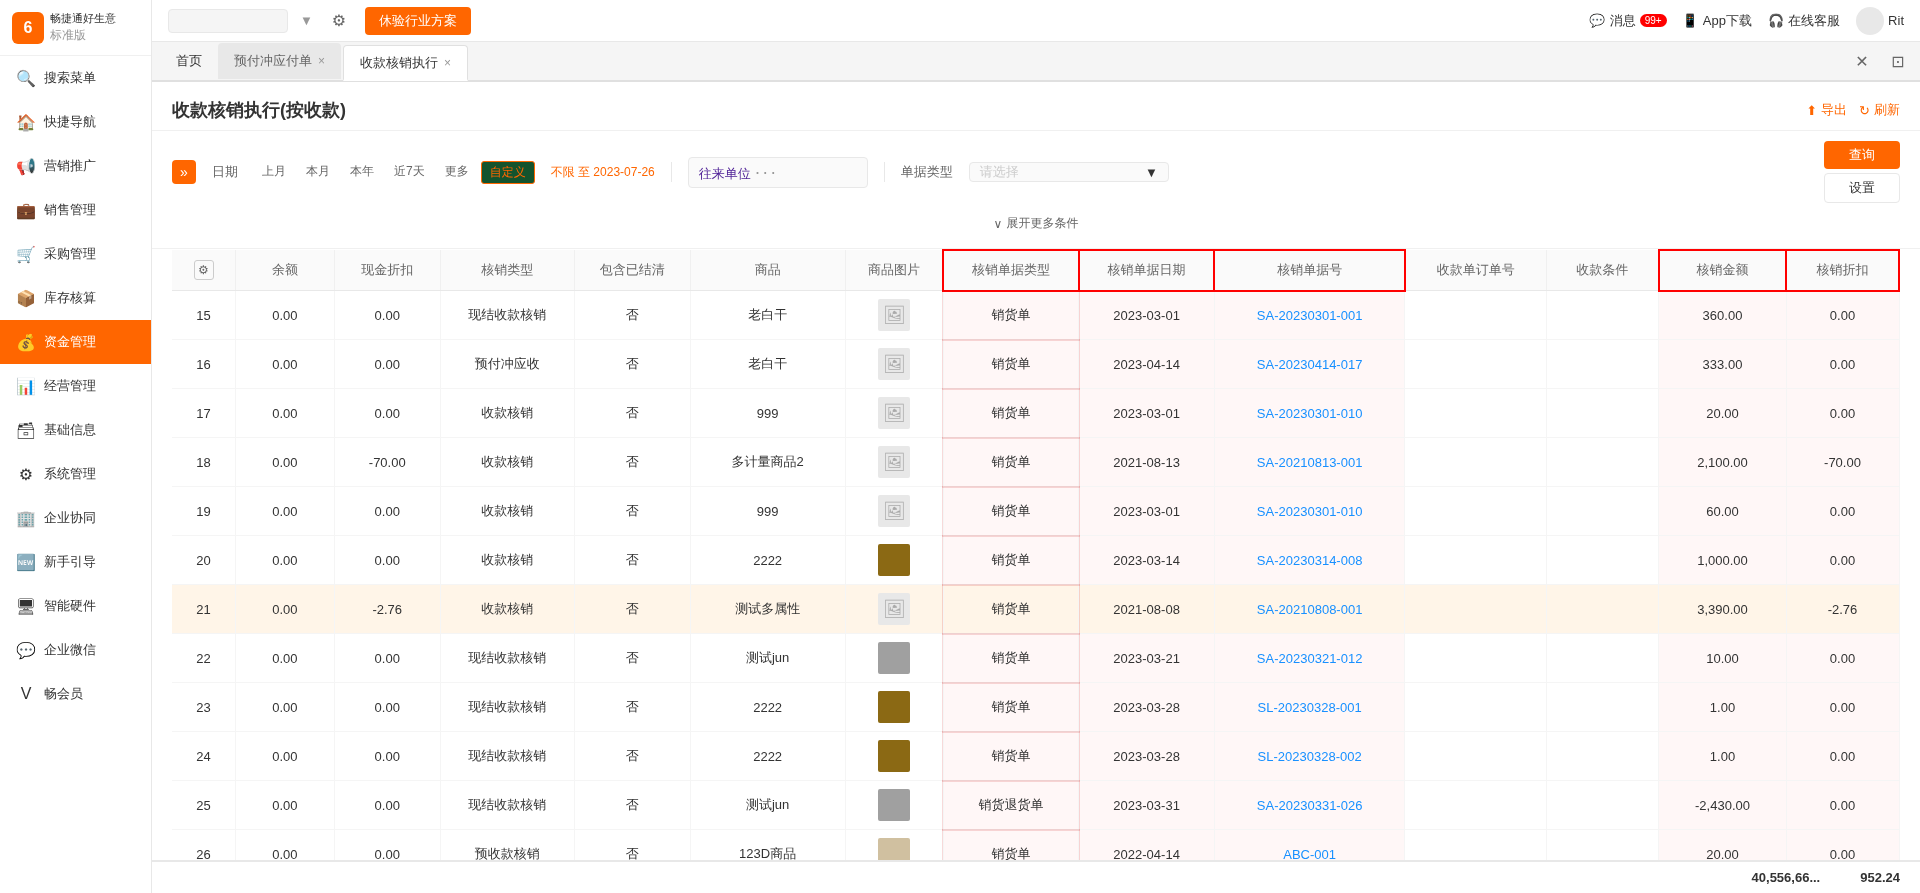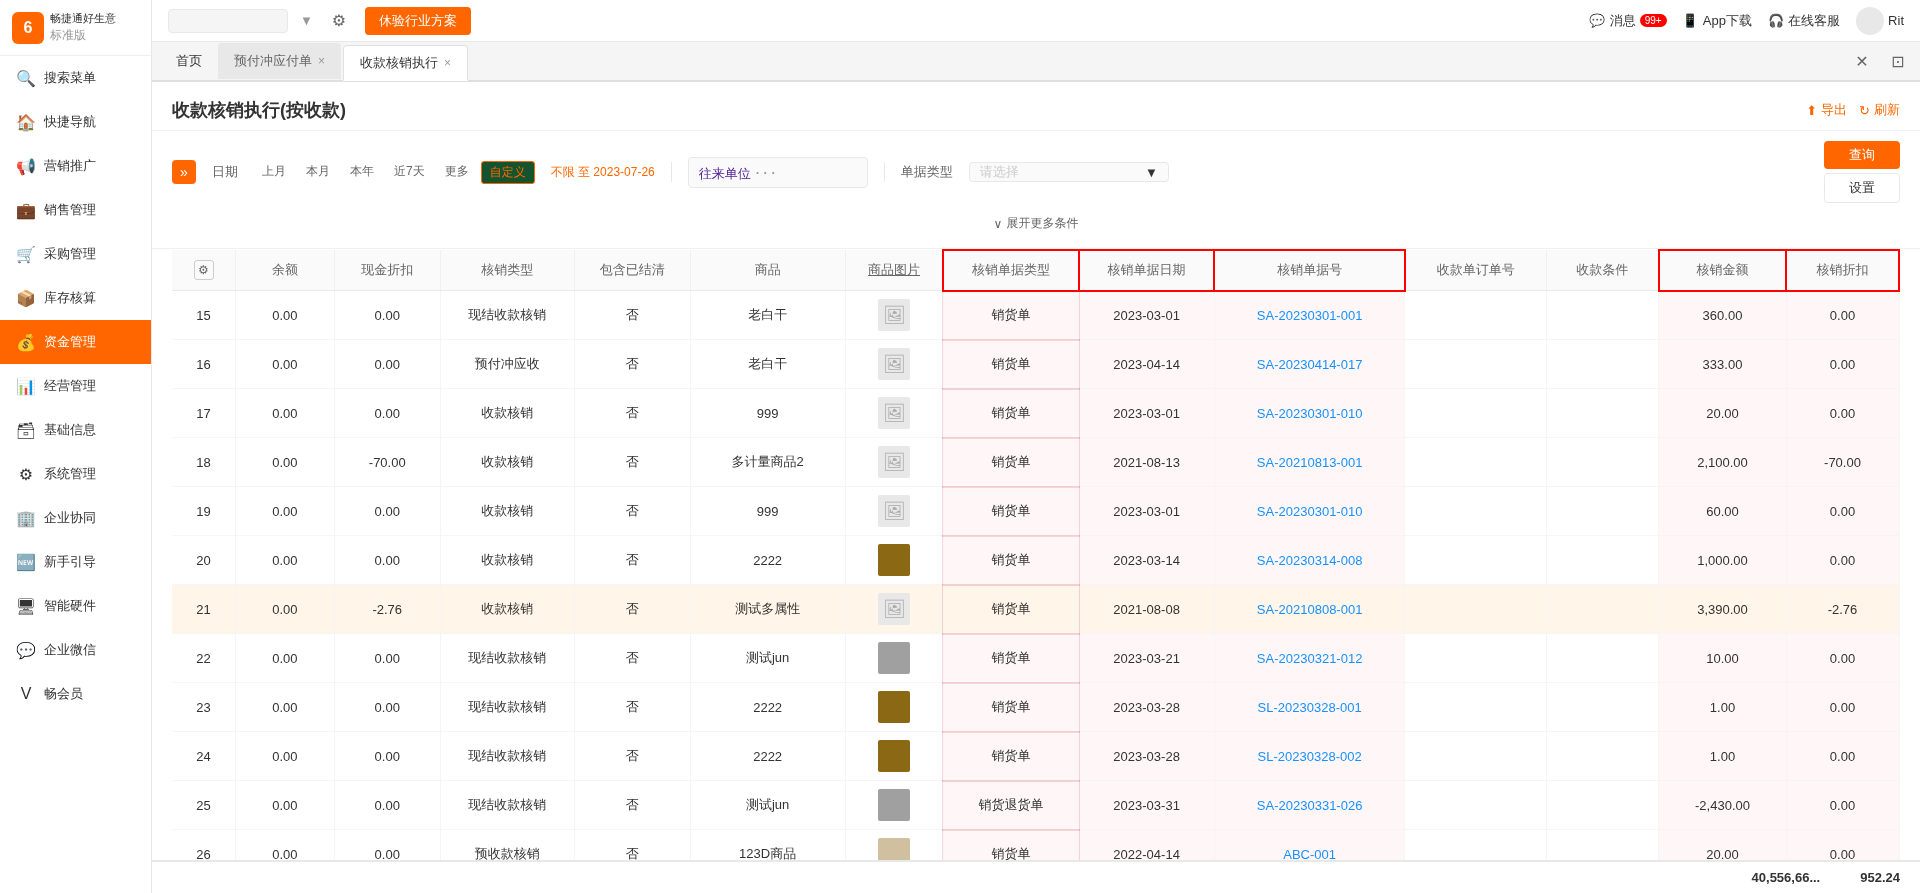--- a/index.html
+++ b/index.html
@@ -85,21 +85,21 @@
     ::-webkit-scrollbar-track { background: #f5f5f5; }
     ::-webkit-scrollbar-thumb { background: #ccc; border-radius: 3px; }
 
     
     .col-no { width: 45px; }
     .col-balance { width: 70px; }
     .col-cash-discount { width: 75px; }
     .col-type { width: 90px; }
     .col-settled { width: 75px; }
     .col-goods { width: 110px; }
-    .col-img { width: 65px; text-decoration: underline; }
+    .col-img { width: 65px; }
     .col-bill-type { width: 90px; }
     .col-bill-date { width: 90px; }
     .col-bill-no { width: 135px; }
     .col-receipt-no { width: 100px; }
     .col-condition { width: 80px; }
     .col-amount { width: 90px; }
     .col-discount { width: 80px; }
 
     .img-placeholder { width: 32px; height: 32px; background: #e8e8e8; border-radius: 2px; margin: 0 auto; display: flex; align-items: center; justify-content: center; color: #aaa; font-size: 18px; }
     .img-colored { width: 32px; height: 32px; border-radius: 2px; margin: 0 auto; }

